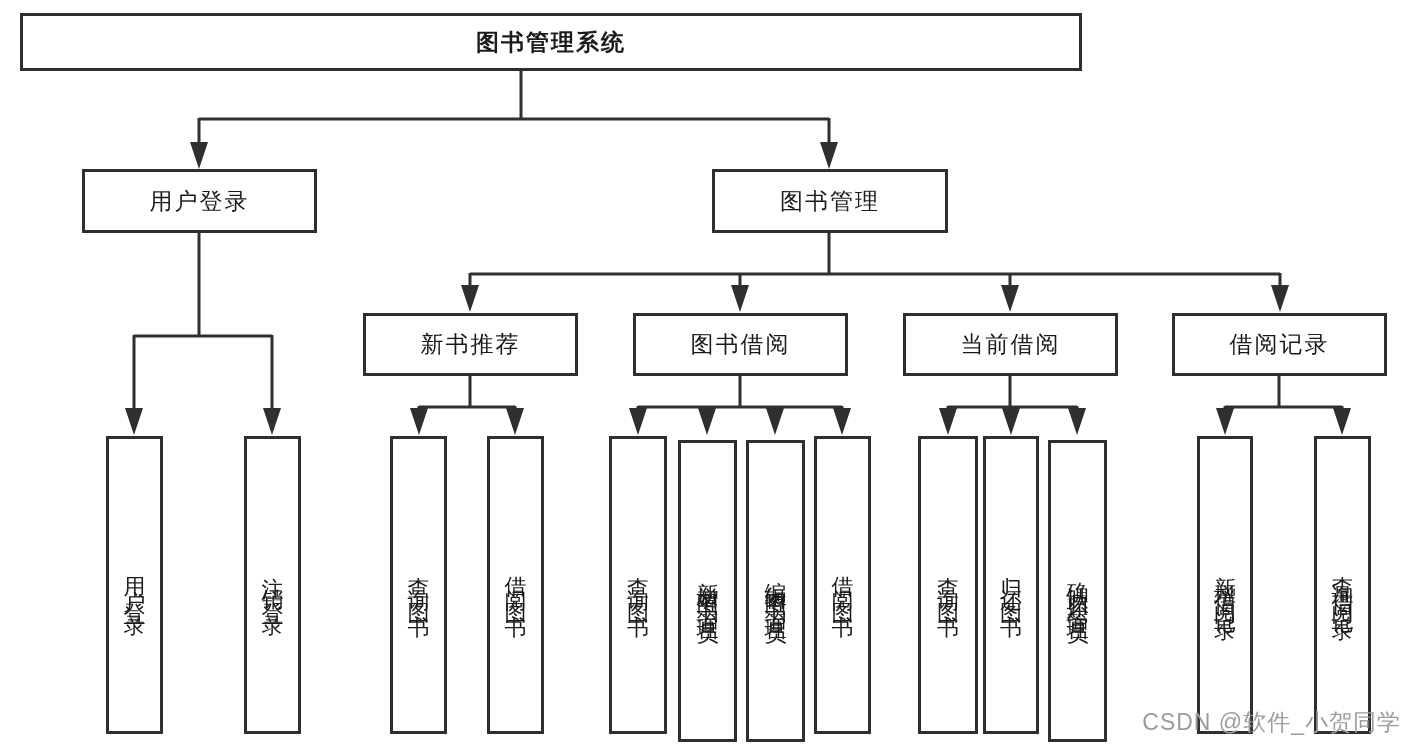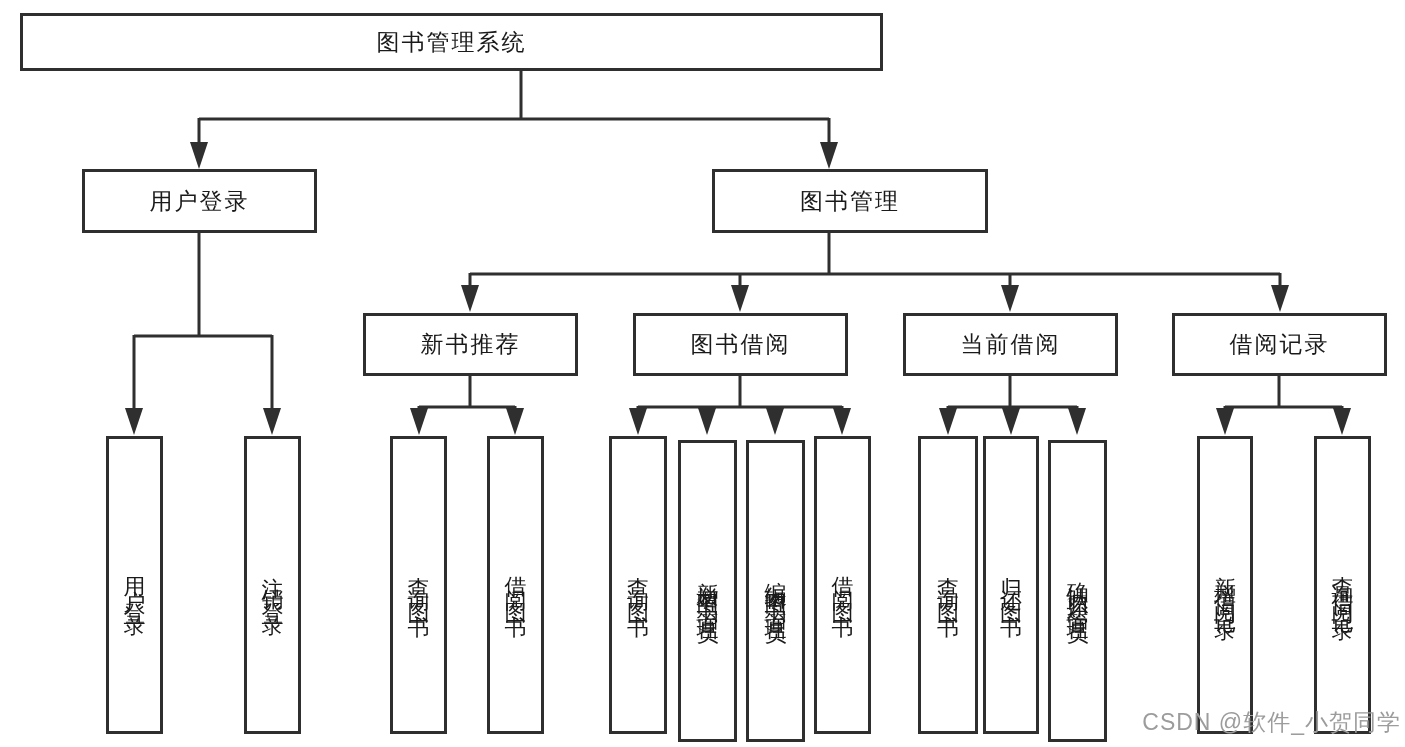--- a/index.html
+++ b/index.html
@@ -89,24 +89,24 @@
       <polygon points="766,408 784,408 775,435"></polygon>
       <polygon points="833,408 851,408 842,435"></polygon>
       <polygon points="939,408 957,408 948,435"></polygon>
       <polygon points="1002,408 1020,408 1011,435"></polygon>
       <polygon points="1068,408 1086,408 1077,435"></polygon>
       <polygon points="1216,408 1234,408 1225,435"></polygon>
       <polygon points="1333,408 1351,408 1342,435"></polygon>
     </g>
   </svg>
 
-  <div class="box" style="left:20px; top:13px; width:863px; height:58px;">图书管理系统</div>
+  <div class="box" style="left:20px; top:13px; width:1062px; height:58px;font-weight:bold;">图书管理系统</div>
 
   <div class="box" style="left:82px; top:169px; width:235px; height:64px;">用户登录</div>
-  <div class="box" style="left:712px; top:169px; width:276px; height:64px;font-family:Liberation Serif, serif;">图书管理</div>
+  <div class="box" style="left:712px; top:169px; width:236px; height:64px;font-family:Liberation Serif, serif;">图书管理</div>
 
   <div class="box" style="left:363px; top:313px; width:215px; height:63px;">新书推荐</div>
   <div class="box" style="left:903px; top:313px; width:215px; height:63px;">当前借阅</div>
   <div class="box" style="left:633px; top:313px; width:215px; height:63px;">图书借阅</div>
   <div class="box" style="left:1172px; top:313px; width:215px; height:63px;">借阅记录</div>
 
   <div class="box leaf" style="left:106px; top:436px; width:57px; height:298px;">用户登录</div>
   <div class="box leaf" style="left:244px; top:436px; width:57px; height:298px;">注销登录</div>
 
   <div class="box leaf" style="left:390px; top:436px; width:57px; height:298px;">查询图书</div>

